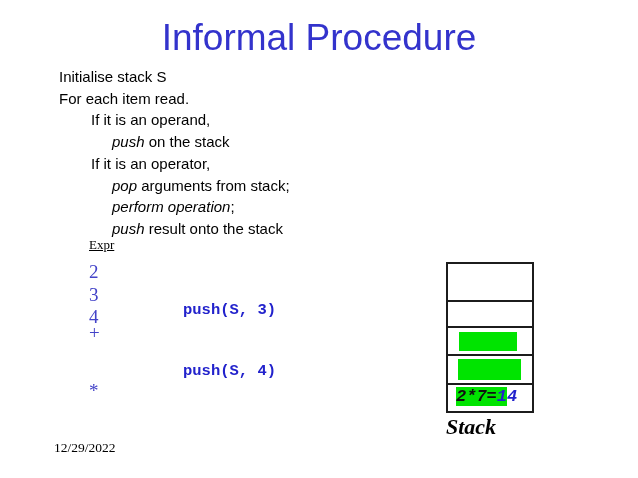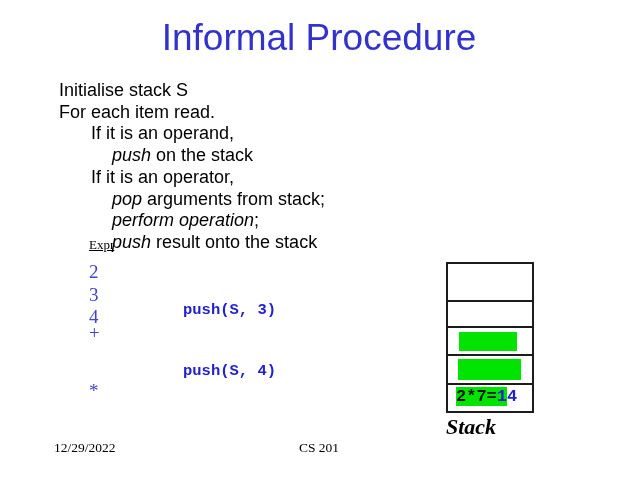--- a/index.html
+++ b/index.html
@@ -12,21 +12,21 @@
   html,body{margin:0;padding:0;background:#ffffff;}
   .slide{
     position:relative;width:638px;height:478px;background:#ffffff;
     font-family:"Liberation Sans",sans-serif;overflow:hidden;color:var(--ink);
   }
   .title{
     position:absolute;top:17px;left:0;width:100%;text-align:center;
     font-size:37px;letter-spacing:0px;color:var(--title-blue);
     font-family:"Liberation Sans",sans-serif;white-space:nowrap;
   }
-  .proc{position:absolute;left:59px;top:80px;font-size:18px;line-height:21.7px;}
+  .proc{position:absolute;left:59px;top:66px;font-size:15px;line-height:21.7px;}
   .pline{white-space:pre;}
   .ind1{padding-left:32px;}
   .ind2{padding-left:53px;}
   .it{font-style:italic;}
   .expr-header{
     position:absolute;left:89px;top:237px;font-family:"Liberation Serif",serif;
     font-size:13px;text-decoration:underline;color:var(--ink);
   }
   .expr-item{
     position:absolute;left:89px;font-family:"Liberation Serif",serif;
@@ -35,21 +35,21 @@
   .e0{top:261px;} .e1{top:284px;} .e2{top:306px;} .e3{top:322px;} .e4{top:380px;}
   .code{
     position:absolute;left:183px;top:260px;
     font-family:"Liberation Mono","DejaVu Sans Mono",monospace;
     font-weight:bold;font-size:15.5px;line-height:20.2px;
     color:var(--code-blue);white-space:pre;
   }
   .stack-box{
     position:absolute;left:446px;top:262px;width:88px;height:151px;
     border:2px solid #1c1c1c;box-sizing:border-box;
-    display:flex;flex-direction:column;background:#ffffff;
+    display:flex;flex-direction:column;background:#ffffff;font-style:italic;
   }
   .cell{box-sizing:content-box;}
   .c1{height:36px;border-bottom:2px solid #1c1c1c;}
   .c2{height:24px;border-bottom:2px solid #1c1c1c;}
   .c3{height:26px;border-bottom:2px solid #1c1c1c;}
   .c4{height:27px;border-bottom:2px solid #1c1c1c;}
   .c5{flex:1;}
   .gbar{background:var(--green);}
   .g1{margin:4px 0 0 11px;width:58px;height:19px;}
   .g2{margin:3px 0 0 10px;width:63px;height:21px;}
@@ -117,15 +117,14 @@
       <div class="gbar g1"></div>
     </div>
     <div class="cell c4">
       <div class="gbar g2"></div>
     </div>
     <div class="cell c5"><span class="res-hl"><span class="res-black">2*7=</span><span class="res-blue">1</span></span><span class="res-blue">4</span></div>
   </div>
   <div class="stack-label">Stack</div>
 
   <div class="footer-date">12/29/2022</div>
-  <div class="footer-course">CS 201</div>
 
 </div>
 
 </body></html>

